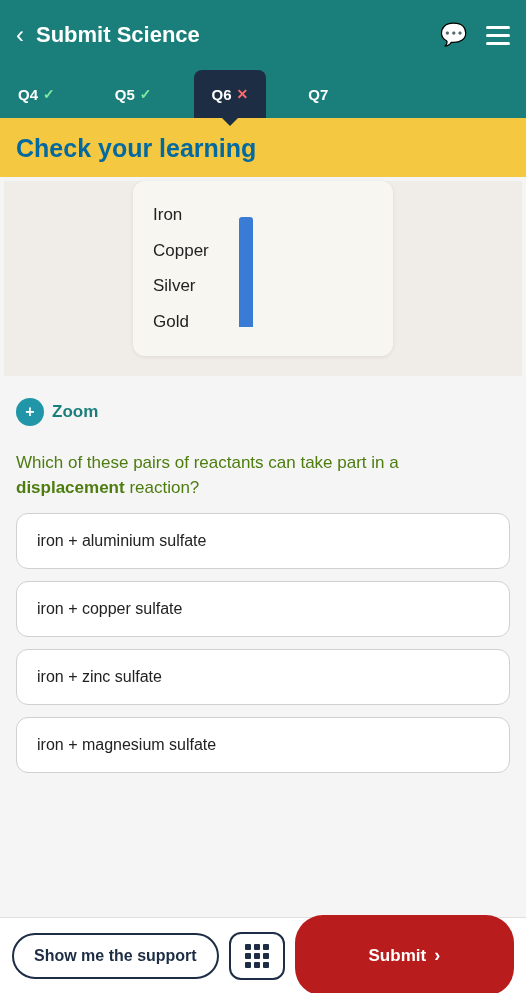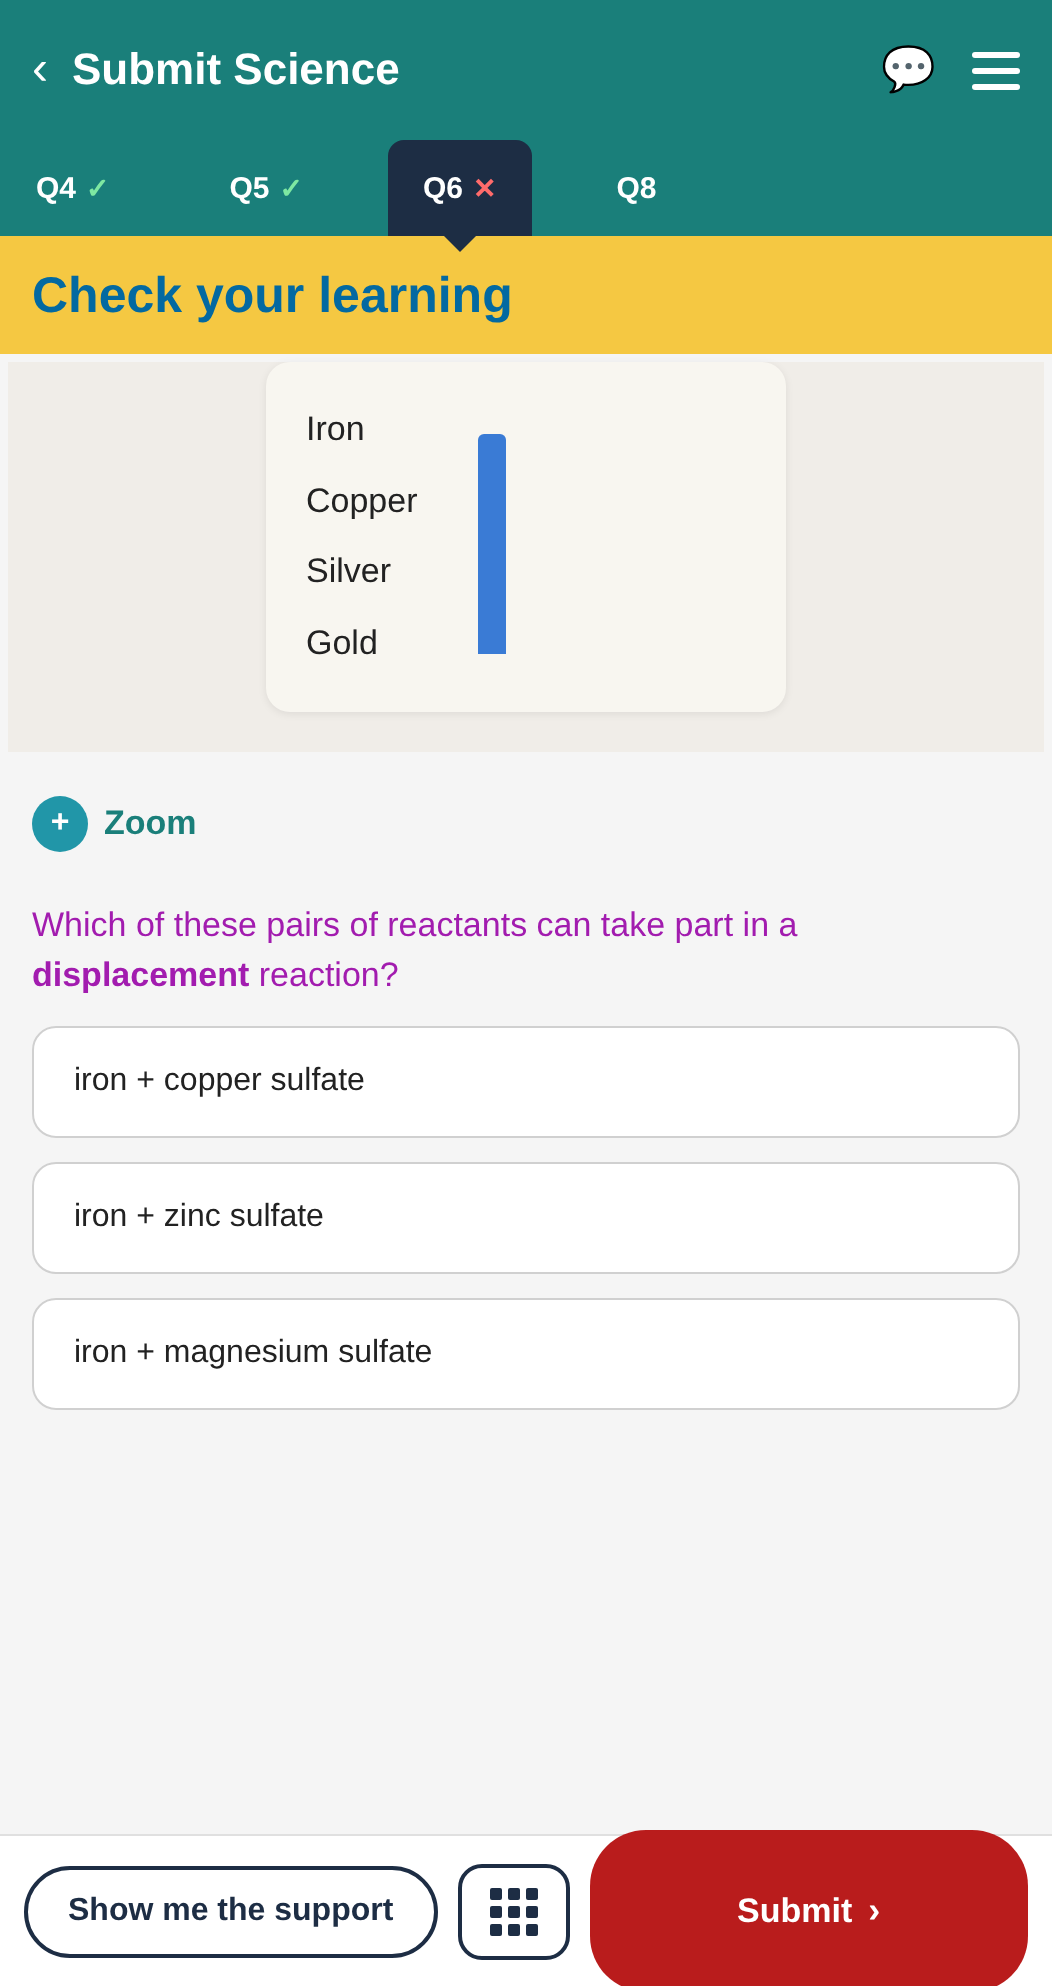--- a/index.html
+++ b/index.html
@@ -173,21 +173,21 @@
       cursor: pointer;
     }
 
     
     .question-area {
       padding: 16px 16px 12px;
       background: #f5f5f5;
     }
     .question-text {
       font-size: 17px;
-      color: #a21caf;
+      color: #4d7c0f;
       line-height: 1.5;
     }
     .question-text strong {
       font-weight: 800;
     }
 
     
     .options-area {
       padding: 0 16px 16px;
       display: flex;
@@ -297,21 +297,21 @@
   </div>
   <div class="tab">
     <span>Q5</span>
     <span class="tab-check">✓</span>
   </div>
   <div class="tab active">
     <span>Q6</span>
     <span class="tab-x">✕</span>
   </div>
   <div class="tab">
-    <span>Q8</span>
+    <span>Q7</span>
   </div>
 </div>
 
 <div class="banner">
   <span class="banner-title">Check your learning</span>
 </div>
 
 <div class="image-area">
   <div class="table-card">
     <div class="metal-list">
@@ -334,20 +334,23 @@
 </div>
 
 <div class="question-area">
   <span class="question-text">
     <span>Which of these pairs of reactants can take part in a </span><strong>displacement</strong><span> reaction?</span>
   </span>
 </div>
 
 <div class="options-area">
   <button class="option-btn">
+    <span>iron + aluminium sulfate</span>
+  </button>
+  <button class="option-btn">
     <span>iron + copper sulfate</span>
   </button>
   <button class="option-btn">
     <span>iron + zinc sulfate</span>
   </button>
   <button class="option-btn">
     <span>iron + magnesium sulfate</span>
   </button>
 </div>
 

